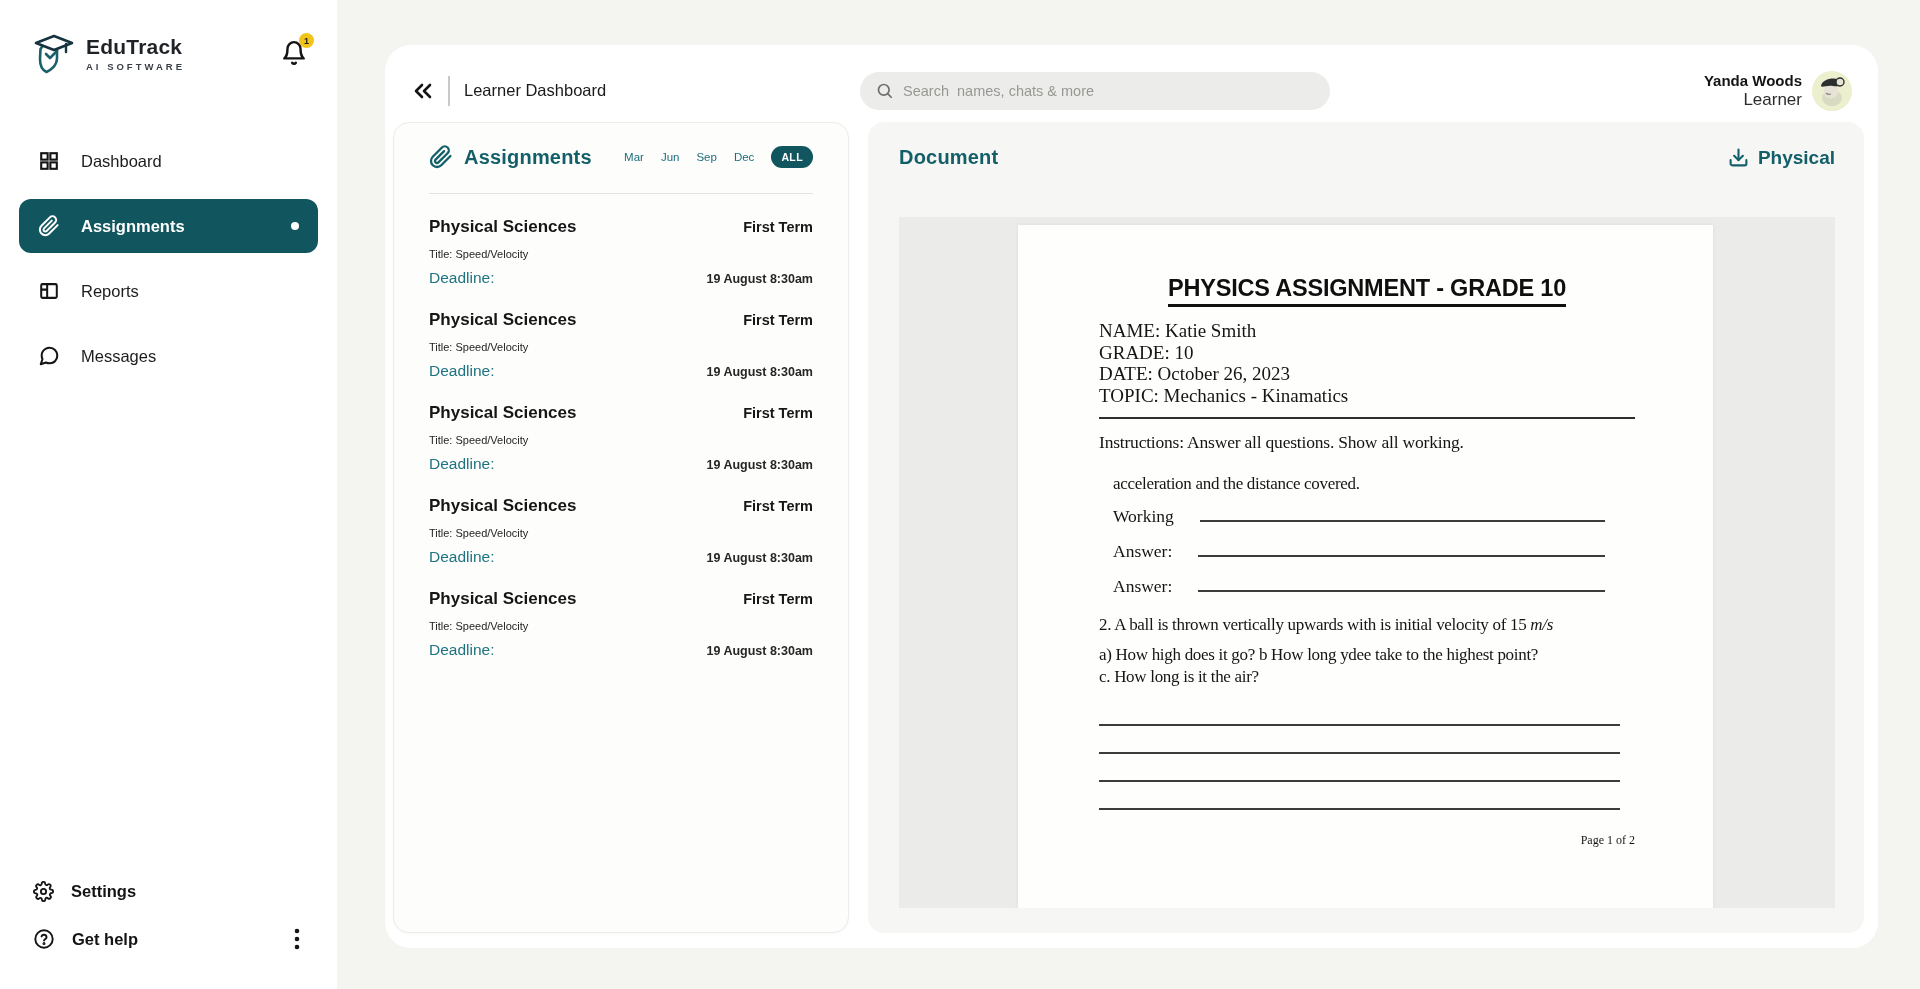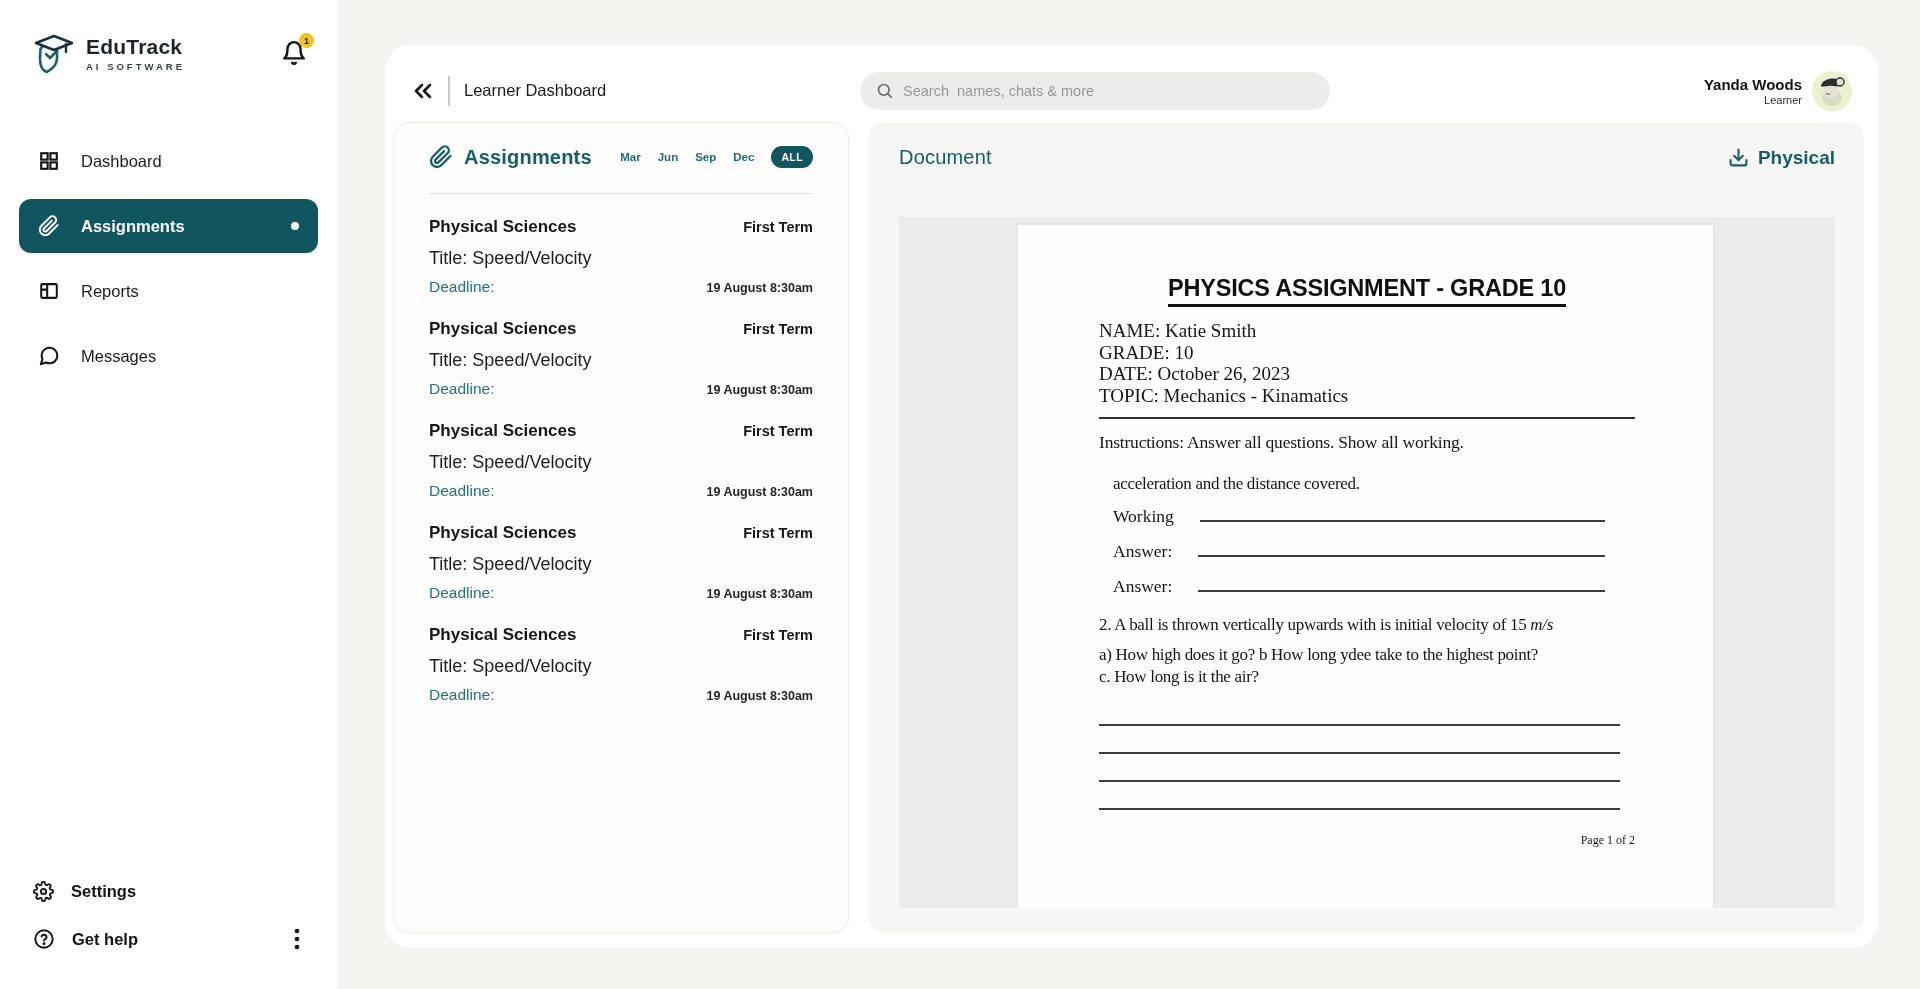--- a/index.html
+++ b/index.html
@@ -57,53 +57,53 @@
     display:flex; align-items:center; padding:0 16px;
   }
   .search-pill input {
     border:none; outline:none; background:transparent; margin-left:10px; flex:1;
     font-size:14.5px; color:#333; font-family:"Liberation Sans", sans-serif;
   }
   .search-pill input::placeholder { color:#979794; }
   .user-block { display:flex; align-items:center; margin-left:auto; }
   .user-text { text-align:right; margin-right:10px; }
   .user-name { font-size:15px; font-weight:800; color:#141414; }
-  .user-role { font-size:11px; color:#2c2c2c; margin-top:1px; }
+  .user-role { font-size:17px; color:#2c2c2c; margin-top:1px; }
   .avatar { width:40px; height:40px; border-radius:50%; overflow:hidden; background:#edf0cf; cursor:pointer; }
 
   .content-row { flex:1; display:flex; gap:19px; padding:0 14px 15px 8px; }
 
   
   .assign-card {
     width:456px; background:#fdfdfc; border:1px solid #ececea; border-radius:16px;
     box-shadow:0 1px 3px rgba(0,0,0,.03); padding:22px 35px 0 35px;
     display:flex; flex-direction:column;
   }
   .assign-head { display:flex; align-items:center; }
   .assign-title { margin-left:11px; font-size:20px; font-weight:800; color:#135f69; letter-spacing:.2px; }
   .month-filters { margin-left:auto; display:flex; align-items:center; gap:17px; }
-  .month { font-size:11.5px; font-weight:700; color:#1c6e7c; cursor:pointer; }
+  .month { font-size:11.5px; font-weight:400; color:#1c6e7c; cursor:pointer; }
   .pill-all {
     background:#11565f; color:#fff; font-size:10.5px; font-weight:800; letter-spacing:.4px;
     padding:5px 10px; border-radius:12px; cursor:pointer;
   }
   .assign-divider { height:1px; background:#e3e3e0; margin-top:24px; }
   .a-item { padding:23px 0 0 0; }
   .a-row1 { display:flex; align-items:baseline; justify-content:space-between; }
   .a-subject { font-size:17px; font-weight:800; color:#161616; }
   .a-term { font-size:14.5px; font-weight:800; color:#161616; }
-  .a-title { margin-top:11px; font-size:18px; color:#1f1f1f; }
+  .a-title { margin-top:11px; font-size:11px; color:#1f1f1f; }
   .a-row3 { margin-top:9px; display:flex; align-items:baseline; justify-content:space-between; }
   .a-deadline { font-size:15.5px; font-weight:500; color:#1e7380; cursor:pointer; }
   .a-date { font-size:12.5px; font-weight:600; color:#262626; }
 
   
   .doc-card { flex:1; background:#f6f6f4; border-radius:16px; display:flex; flex-direction:column; }
   .doc-head { height:95px; display:flex; align-items:center; padding:0 29px 24px 31px; }
-  .doc-title { font-size:20px; font-weight:400; color:#135f69; letter-spacing:.2px; }
+  .doc-title { font-size:20px; font-weight:700; color:#135f69; letter-spacing:.2px; }
   .download-btn { margin-left:auto; display:flex; align-items:center; gap:9px; cursor:pointer; }
   .download-label { font-size:19px; font-weight:800; color:#135f69; }
   .viewer { position:relative; margin:0 29px 25px 31px; height:691px; background:#ebebe9; overflow:hidden; }
   .page { position:absolute; left:119px; top:8px; width:695px; height:691px; background:#fefefd; box-shadow:0 0 4px rgba(0,0,0,.06); }
   .page-inner { padding:50px 78px 0 81px; font-family:"Liberation Serif", serif; color:#151515; }
   .doc-heading-wrap { text-align:center; }
   .doc-heading {
     display:inline-block; font-family:"Liberation Sans", sans-serif;
     font-size:23.5px; font-weight:800; letter-spacing:-.2px; color:#0f0f0f;
     border-bottom:3.5px solid #0f0f0f; padding-bottom:2px;

